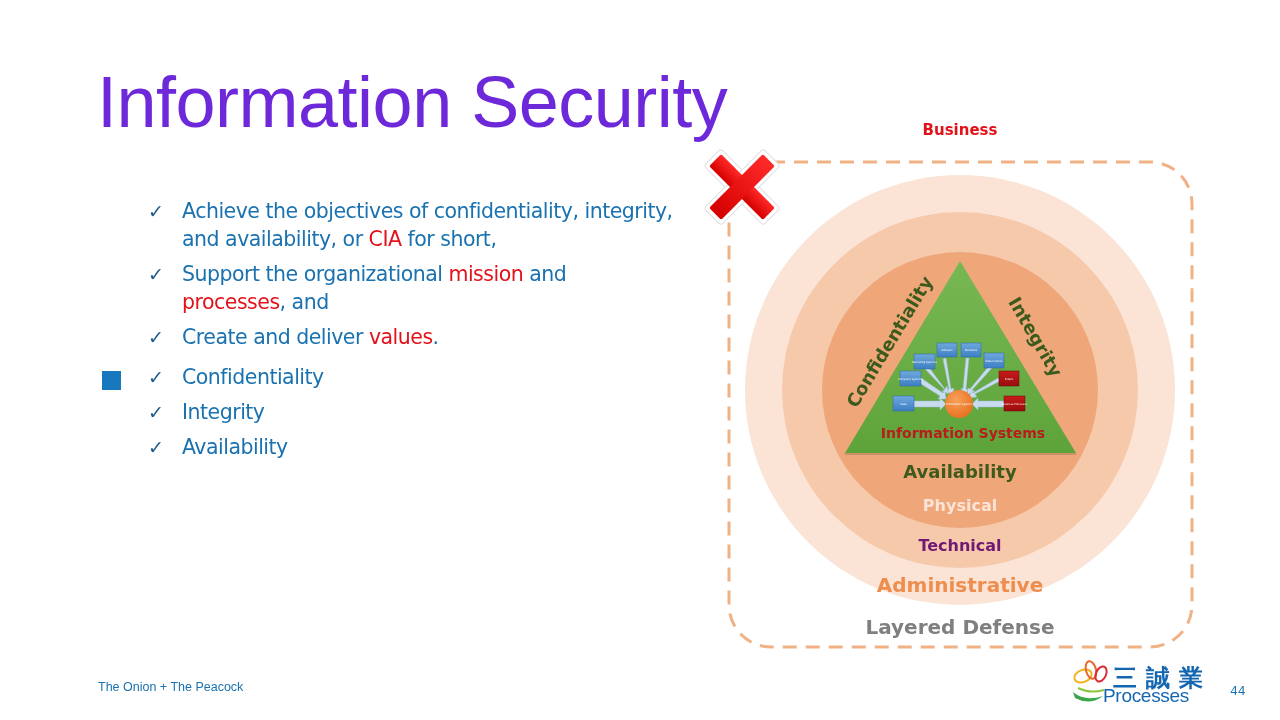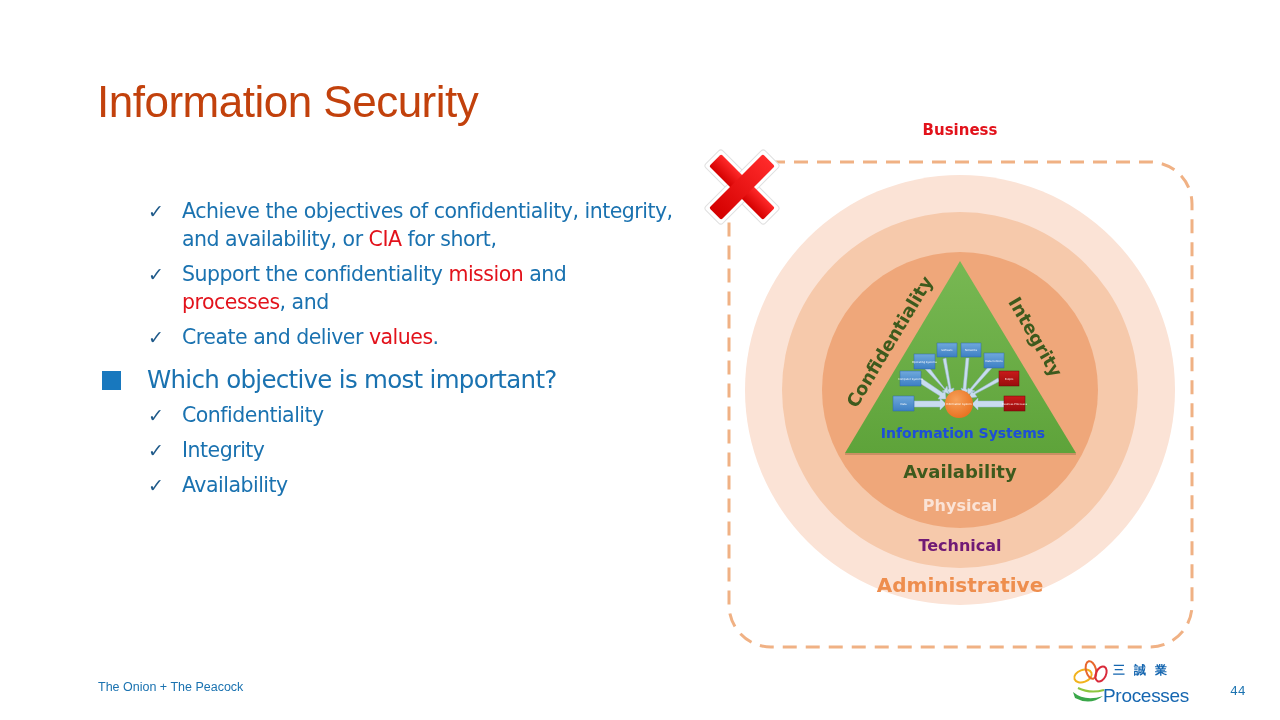--- a/index.html
+++ b/index.html
@@ -1,55 +1,54 @@
 <!DOCTYPE html>
 <html><head>
 <meta charset="utf-8">
 <style>
   html, body { margin:0; padding:0; }
   body { width:1280px; height:720px; background:#ffffff; position:relative; overflow:hidden;
          font-family:"DejaVu Sans", sans-serif; }
-  .title { position:absolute; left:97px; top:62px; font-size:44px; color:#c2410c;
+  .title { position:absolute; left:97px; top:62px; font-size:72px; color:#6d28d9;
            font-family:"Liberation Sans", sans-serif; letter-spacing:-0.5px; line-height:80px; white-space:nowrap; }
   .content { position:absolute; left:100px; top:193px; width:600px; color:#1a72b0;
              font-family:"DejaVu Sans", sans-serif; }
   .l1 { position:relative; padding-left:47px; font-size:24.5px; line-height:33.5px; letter-spacing:-0.7px; }
   .l1 .sq { position:absolute; left:2px; top:8px; width:19px; height:19px; background:#1878be; }
   .l2 { position:relative; padding-left:82px; font-size:20.5px; line-height:28px; letter-spacing:-0.5px; margin-top:0px; }
   .l2 .ck { position:absolute; left:48px; top:0px; font-size:19px; color:#1f5a8a; }
   .red { color:#e2121b; }
   .footer { position:absolute; left:98px; top:680px; font-size:12.5px; color:#1a72b0; font-family:"Liberation Sans", sans-serif; }
   .pagenum { position:absolute; left:1230px; top:684px; font-size:13px; color:#1a72b0; font-family:Liberation Mono, monospace; }
   .diagram { position:absolute; left:0; top:0; width:1280px; height:720px; pointer-events:none; }
   .diagram * { pointer-events:auto; }
   .lbl { position:absolute; font-family:"DejaVu Sans", sans-serif; font-weight:bold; white-space:nowrap; transform:translateX(-50%); }
-  .logo-cn { position:absolute; left:1113px; top:662px; font-size:12px; color:#1566b0; letter-spacing:9px; font-family:"DejaVu Sans", sans-serif; font-weight:bold; }
+  .logo-cn { position:absolute; left:1113px; top:662px; font-size:24px; color:#1566b0; letter-spacing:9px; font-family:"DejaVu Sans", sans-serif; font-weight:bold; }
   .logo-en { position:absolute; left:1103px; top:685px; font-size:19px; color:#1566b0; font-family:"Liberation Sans", sans-serif; letter-spacing:-0.3px; }
 </style>
 </head>
 <body>
 
 <div class="title">Information Security</div>
 
 <div class="content">
   <div class="l2" style="margin-top:4px;">
     <span class="ck">✓</span>
     <span>Achieve the objectives of confidentiality, integrity, and availability, or </span><span class="red">CIA</span><span> for short,</span>
   </div>
   <div class="l2" style="margin-top:7px;">
     <span class="ck">✓</span>
-    <span>Support the confidentiality </span><span class="red">mission</span><span> and </span><br><span class="red">processes</span><span>,  and</span>
+    <span>Support the organizational </span><span class="red">mission</span><span> and </span><br><span class="red">processes</span><span>,  and</span>
   </div>
   <div class="l2" style="margin-top:7px;">
     <span class="ck">✓</span>
     <span>Create and deliver </span><span class="red">values</span><span>.</span>
   </div>
   <div class="l1" style="margin-top:12px;">
     <span class="sq"></span>
-    <span>Which objective is most important?</span>
   </div>
   <div class="l2" style="margin-top:4px;">
     <span class="ck">✓</span>
     <span>Confidentiality</span>
   </div>
   <div class="l2" style="margin-top:7px;">
     <span class="ck">✓</span>
     <span>Integrity</span>
   </div>
   <div class="l2" style="margin-top:7px;">
@@ -139,23 +138,24 @@
     <g>
       <ellipse cx="1083" cy="676" rx="9" ry="6" transform="rotate(-20 1083 676)" fill="none" stroke="#f2b21c" stroke-width="2"></ellipse>
       <ellipse cx="1091" cy="670" rx="5" ry="9" transform="rotate(-15 1091 670)" fill="none" stroke="#e8672c" stroke-width="2"></ellipse>
       <ellipse cx="1101" cy="674" rx="5" ry="8" transform="rotate(25 1101 674)" fill="none" stroke="#d92a3a" stroke-width="2"></ellipse>
       <path d="M1073,692 Q1085,702 1103,696 Q1090,706 1075,698 Z" fill="#3aa74a"></path>
       <path d="M1078,688 Q1090,694 1104,690" fill="none" stroke="#8cc63f" stroke-width="2"></path>
     </g>
   </svg>
 
   <div class="lbl" style="left:960px; top:121px; font-size:15px; color:#e2121b;">Business</div>
-  <div class="lbl" style="left:963px; top:425px; font-size:14px; color:#1d4ed8;text-align:right;">Information Systems</div>
+  <div class="lbl" style="left:963px; top:425px; font-size:14px; color:#b91c1c;text-align:right;">Information Systems</div>
   <div class="lbl" style="left:960px; top:461px; font-size:18px; color:#3d5a1d;">Availability</div>
   <div class="lbl" style="left:960px; top:496px; font-size:16px; color:#fbe3d6;text-align:center;">Physical</div>
   <div class="lbl" style="left:960px; top:536px; font-size:16px; color:#701a75;">Technical</div>
   <div class="lbl" style="left:960px; top:573px; font-size:20px; color:#ee8e4e;">Administrative</div>
+  <div class="lbl" style="left:960px; top:615px; font-size:20px; color:#7f7f7f;">Layered Defense</div>
 </div>
 
 <div class="footer">The Onion + The Peacock</div>
 <div class="logo-cn">三誠業</div>
 <div class="logo-en">Processes</div>
 <div class="pagenum">44</div>
 
 </body></html>

